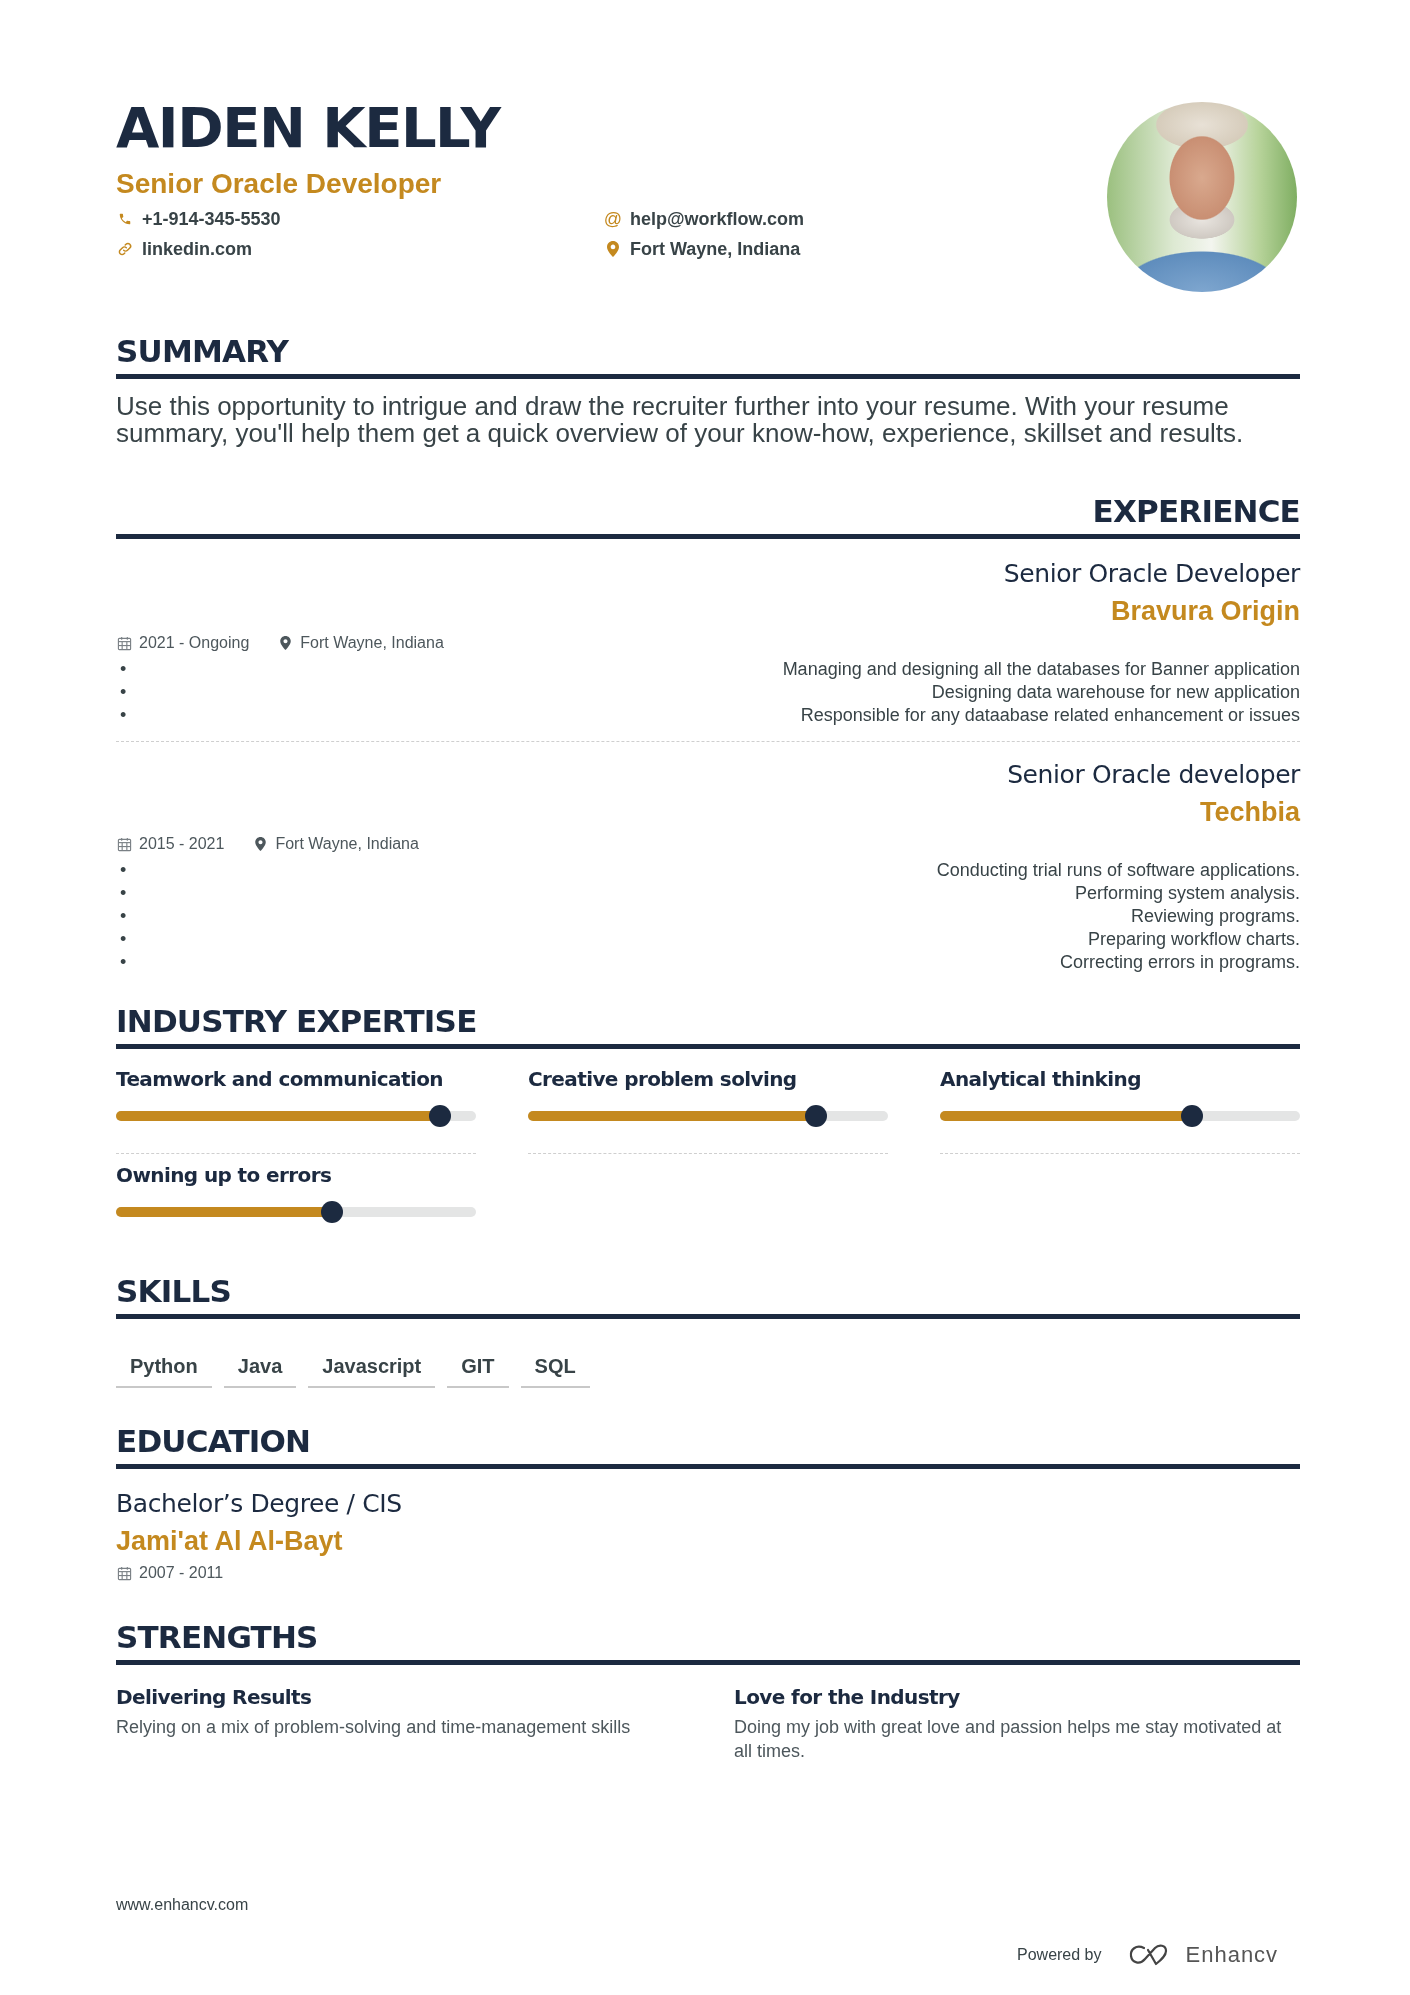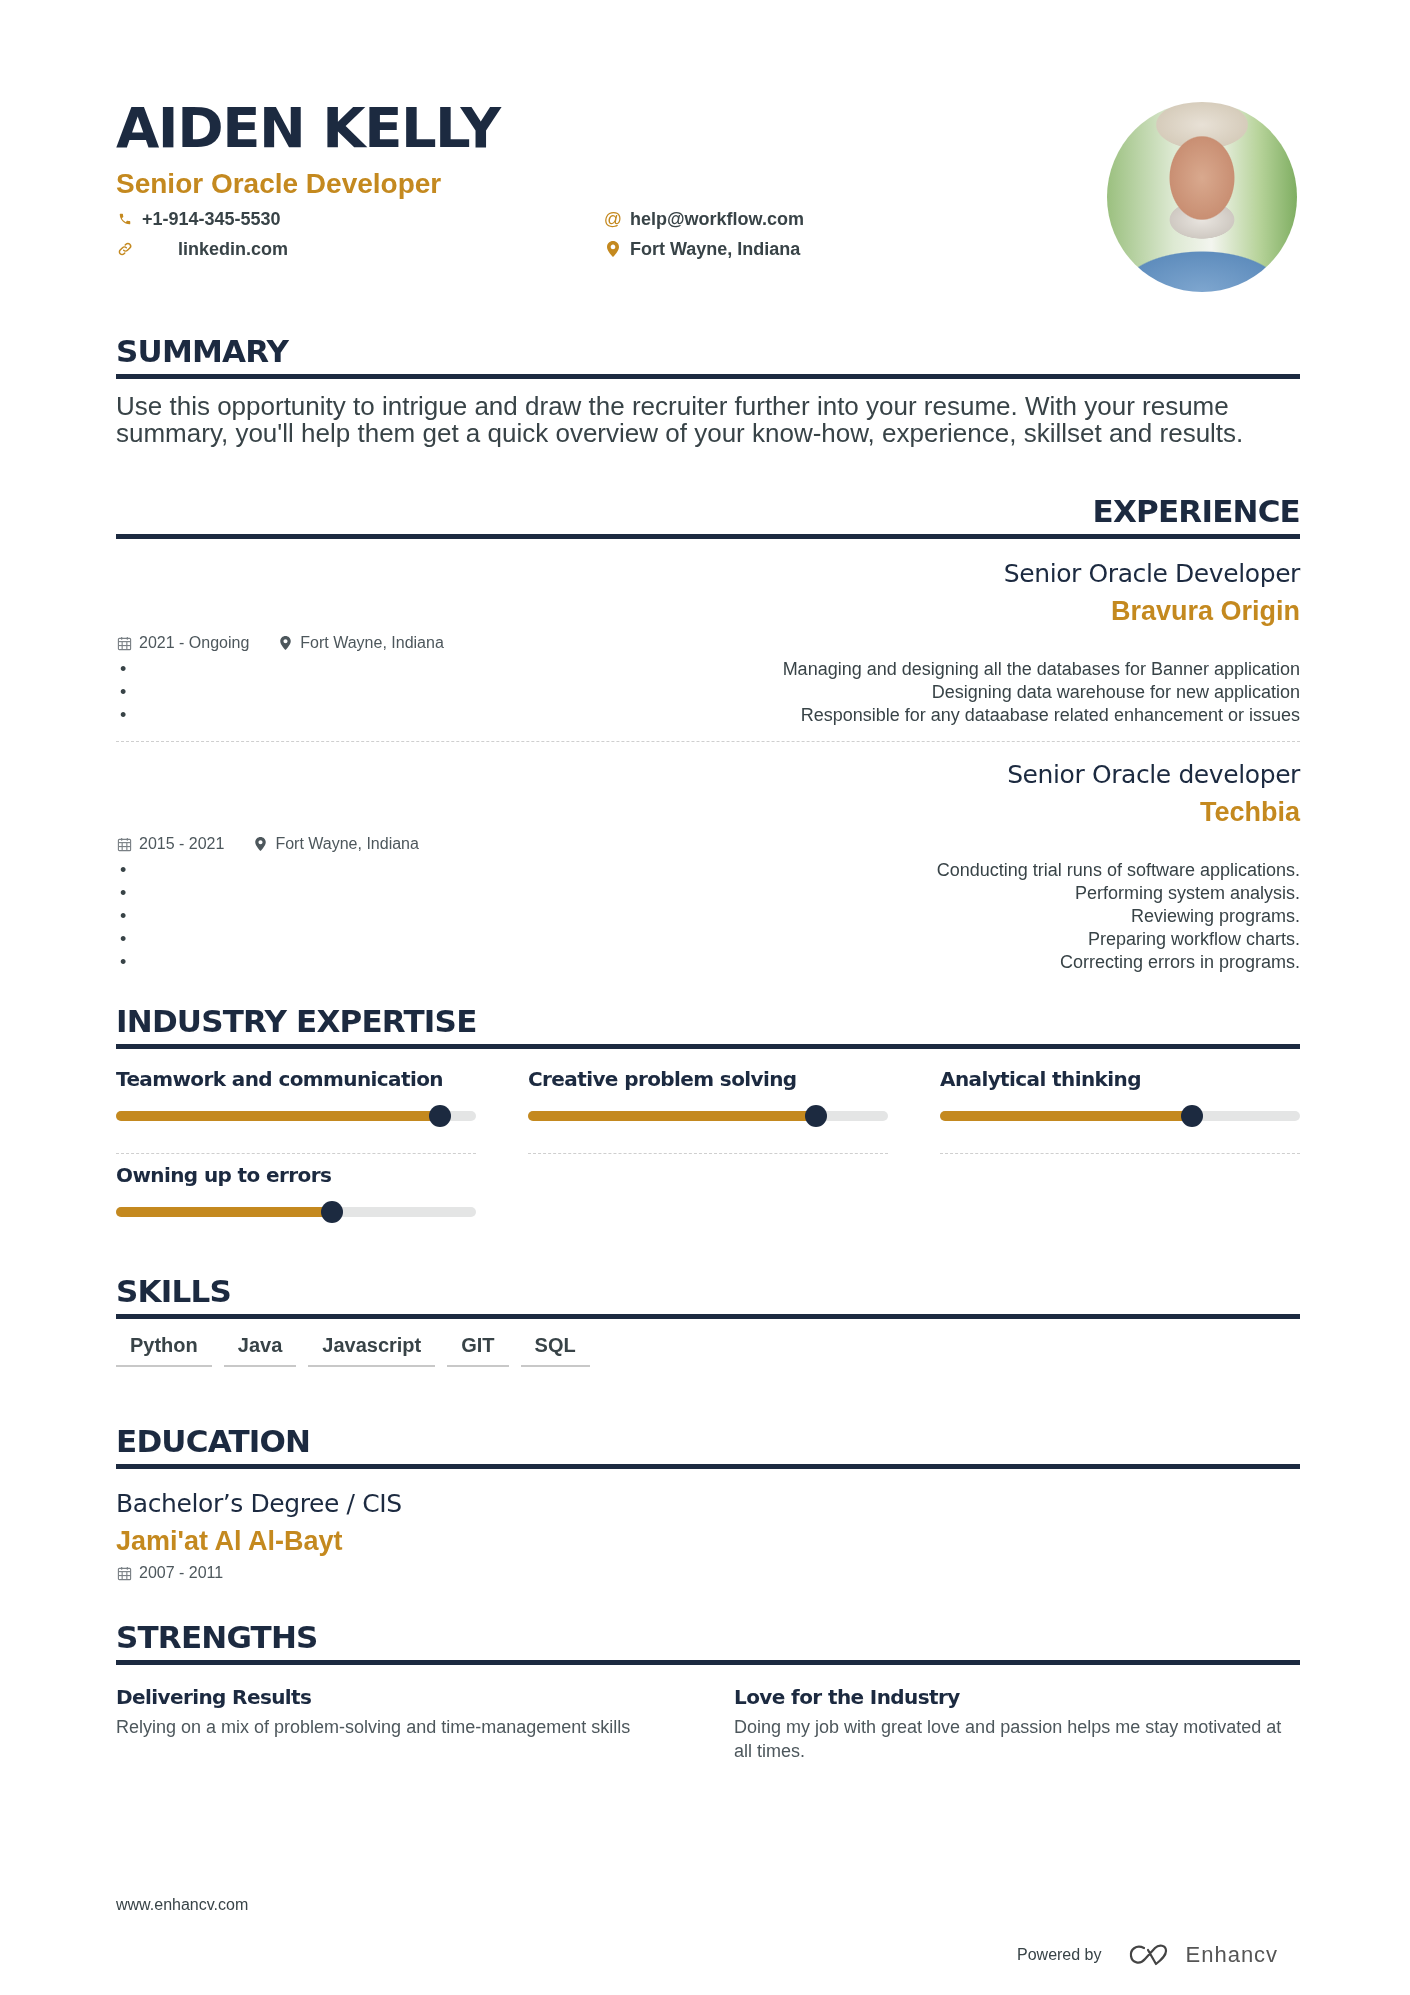--- a/index.html
+++ b/index.html
@@ -23,21 +23,21 @@
     .role {
       position: absolute; top: 170px; left: 0;
       font-weight: 700; font-size: 28px; color: #c4891f; line-height: 1;
     }
     .contact {
       position: absolute; display: flex; align-items: center;
       font-size: 18px; font-weight: 700; color: #384347; line-height: 1;
     }
     .contact .ic { width: 18px; height: 18px; margin-right: 8px; display: inline-flex; align-items: center; justify-content: center; }
     .c-phone { top: 210px; left: 0; }
-    .c-link  { top: 240px; left: 0; gap: 36px; }
+    .c-link  { top: 240px; left: 0; }
     .c-email { top: 210px; left: 488px; }
     .c-loc   { top: 240px; left: 488px; }
 
     .photo {
       position: absolute; left: 991px; top: 102px;
       width: 190px; height: 190px; border-radius: 50%;
       overflow: hidden;
       background:
         radial-gradient(ellipse 28% 36% at 50% 40%, #d9a98e 0%, #c98f73 60%, transparent 62%),
         radial-gradient(ellipse 34% 18% at 50% 12%, #e8e1d6 0%, #d6ccbb 70%, transparent 72%),
@@ -78,21 +78,21 @@
     .exp-label {
       font-family: "DejaVu Sans", sans-serif;
       font-weight: 700; font-size: 20px; color: #1c2a40; letter-spacing: -0.6px; line-height: 1;
     }
     .track { position: relative; margin-top: 22px; height: 10px; border-radius: 5px; background: #e4e5e5; }
     .fill { position: absolute; left: 0; top: 0; height: 10px; border-radius: 5px; background: #c4891f; }
     .knob { position: absolute; top: -6px; width: 22px; height: 22px; margin-left: -11px; border-radius: 50%; background: #1c2a40; }
     .exp-dash { border-top: 1px dashed #cfcfcf; margin-top: 32px; }
 
     
-    .skills { display: flex; margin-top: 16px; }
+    .skills { display: flex; margin-top: 37px; }
     .tag {
       font-weight: 700; font-size: 20px; color: #384347;
       padding: 0 14px 10px 14px; border-bottom: 2px solid #c8c8c8; margin-right: 12px; line-height: 1;
     }
 
     
     .str-grid { display: flex; margin-top: 22px; }
     .str-col { width: 618px; }
     .str-col + .str-col { width: 566px; }
     .str-title { font-family: "DejaVu Sans", sans-serif; font-weight: 700; font-size: 20px; color: #1c2a40; letter-spacing: -0.6px; line-height: 1; }

